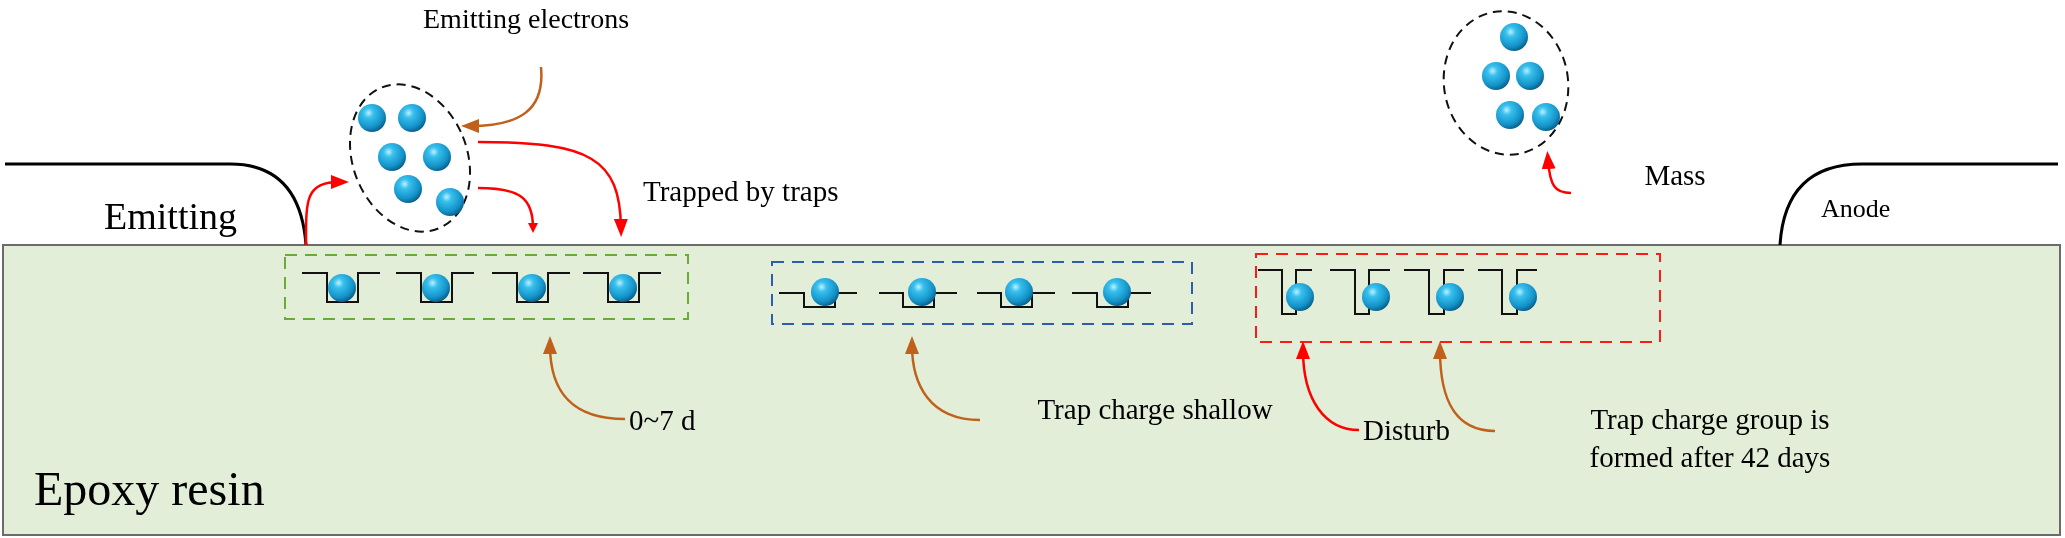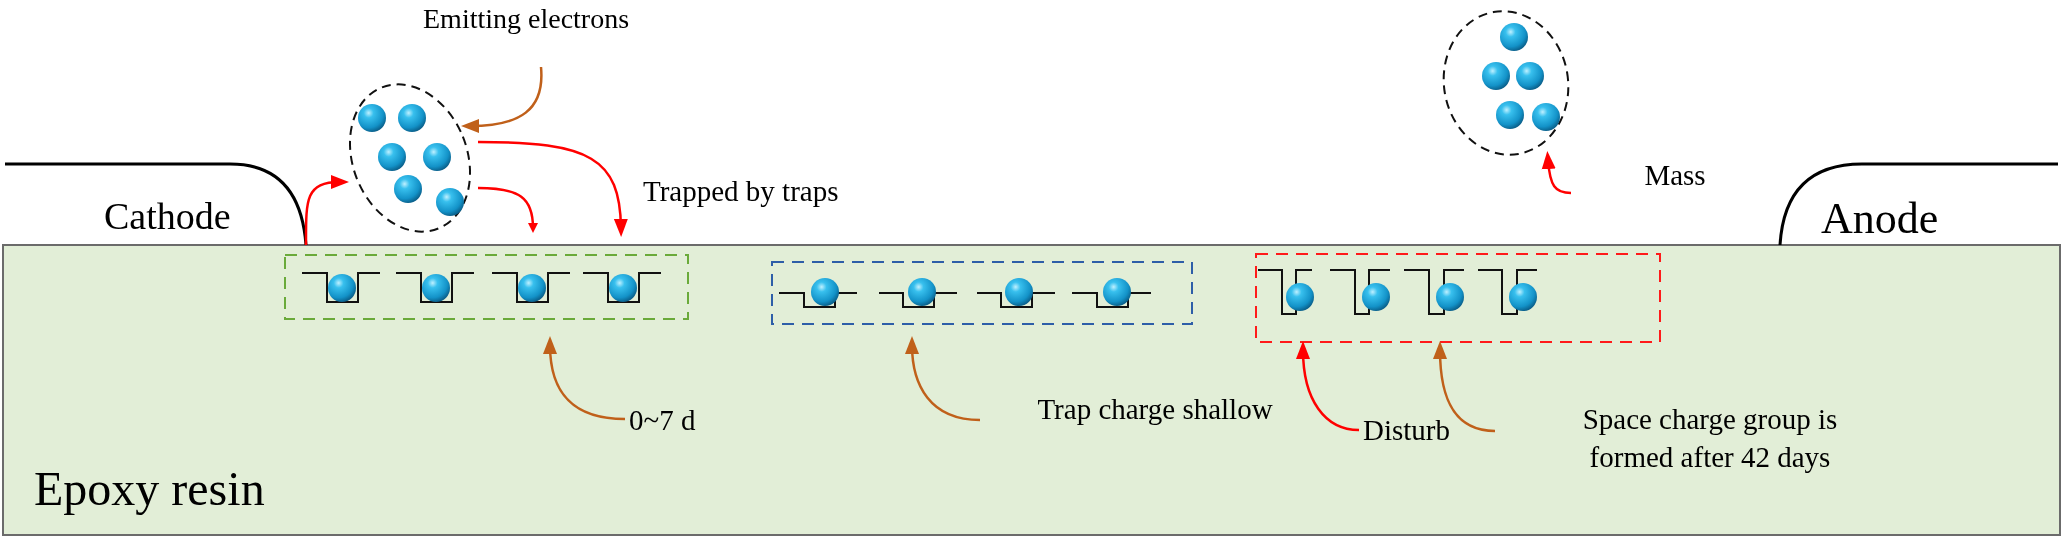--- a/index.html
+++ b/index.html
@@ -105,27 +105,27 @@
   </g>
 
   <path d="M625,419 C570,419 550,390 550,345" fill="none" stroke="#c0601a" stroke-width="2.5" marker-end="url(#arOr)"></path>
   <path d="M980,420 C930,420 912,385 912,345" fill="none" stroke="#c0601a" stroke-width="2.5" marker-end="url(#arOr)"></path>
   <path d="M1359,430 C1325,430 1303,400 1303,350" fill="none" stroke="#ff0000" stroke-width="2.5" marker-end="url(#arRedBig)"></path>
   <path d="M1495,431 C1455,431 1440,400 1440,350" fill="none" stroke="#c0601a" stroke-width="2.5" marker-end="url(#arOr)"></path>
 </svg>
 
 <div class="lbl" style="left:423px; top:4px; font-size:28px;">Emitting electrons</div>
 <div class="lbl" style="left:643px; top:176px; font-size:29px;">Trapped by traps</div>
-<div class="lbl" style="left:104px; top:196px; font-size:38px;">Cathode</div>
-<div class="lbl" style="left:1821px; top:195px; font-size:44px;">Anode</div>
+<div class="lbl" style="left:104px; top:196px; font-size:38px;">Emitting</div>
+<div class="lbl" style="left:1821px; top:195px; font-size:26px;">Anode</div>
 <div class="lbl c" style="left:1575px; top:156px; width:200px; font-size:29px; line-height:38px;">
   <div>Mass</div>
 </div>
 <div class="lbl" style="left:34px; top:463px; font-size:48px;">Epoxy resin</div>
 <div class="lbl" style="left:629px; top:405px; font-size:29px;">0~7 d</div>
 <div class="lbl c" style="left:985px; top:390px; width:340px; font-size:29px; line-height:38px;">
   <div>Trap charge shallow</div>
 </div>
 <div class="lbl" style="left:1363px; top:415px; font-size:29px;">Disturb</div>
 <div class="lbl c" style="left:1500px; top:400px; width:420px; font-size:29px; line-height:38px;">
-  <div>Space charge group is</div>
+  <div>Trap charge group is</div>
   <div>formed after 42 days</div>
 </div>
 
 </body></html>

